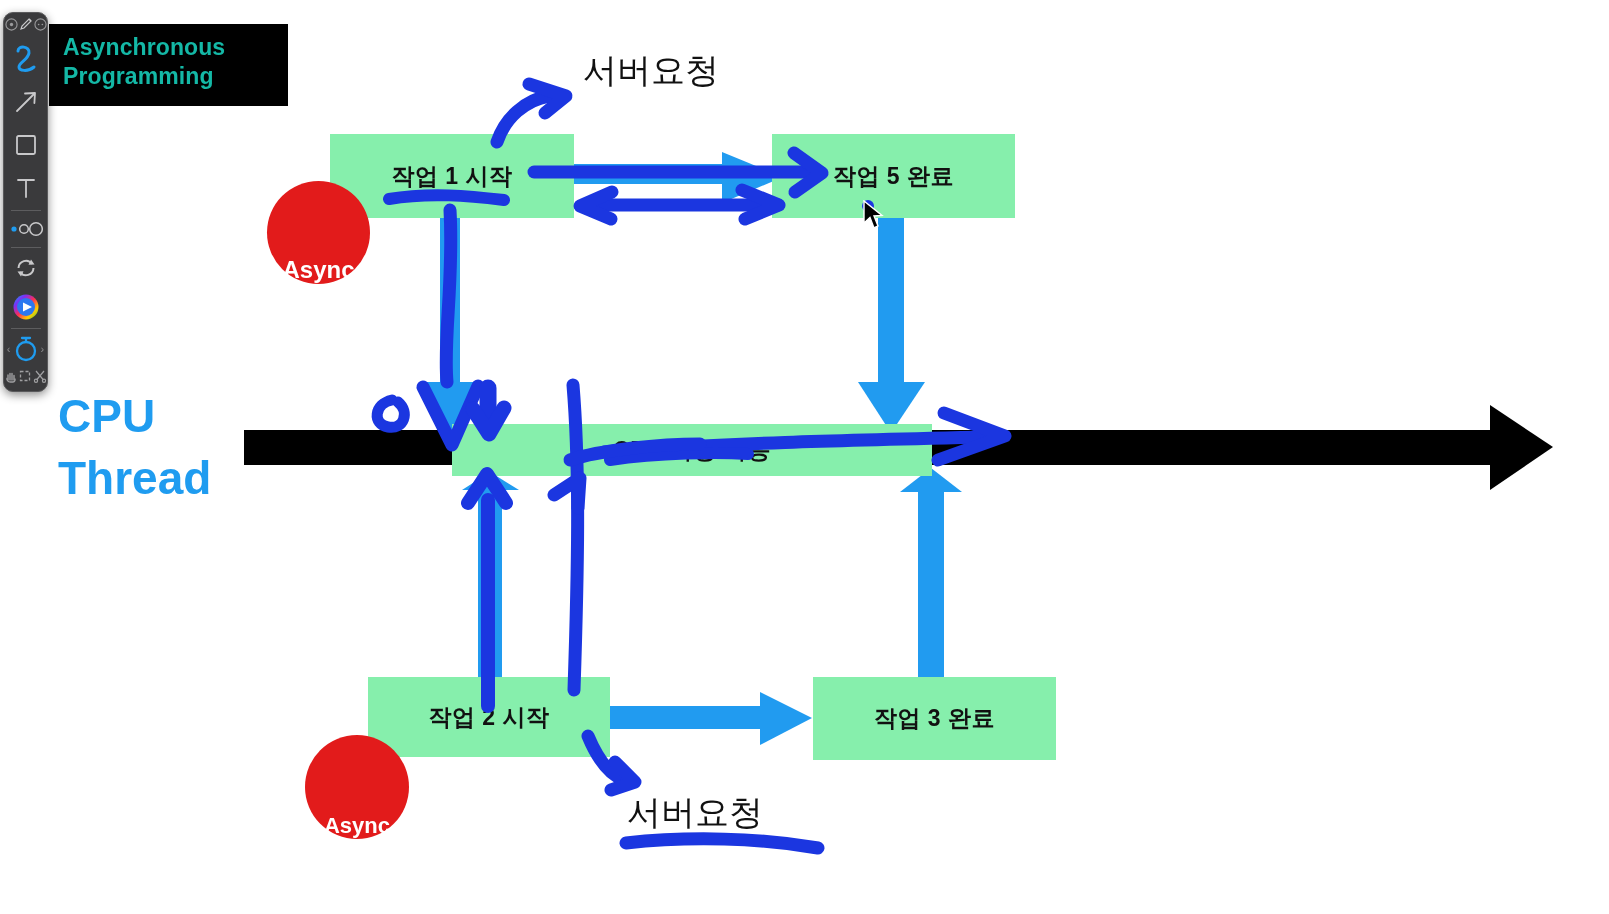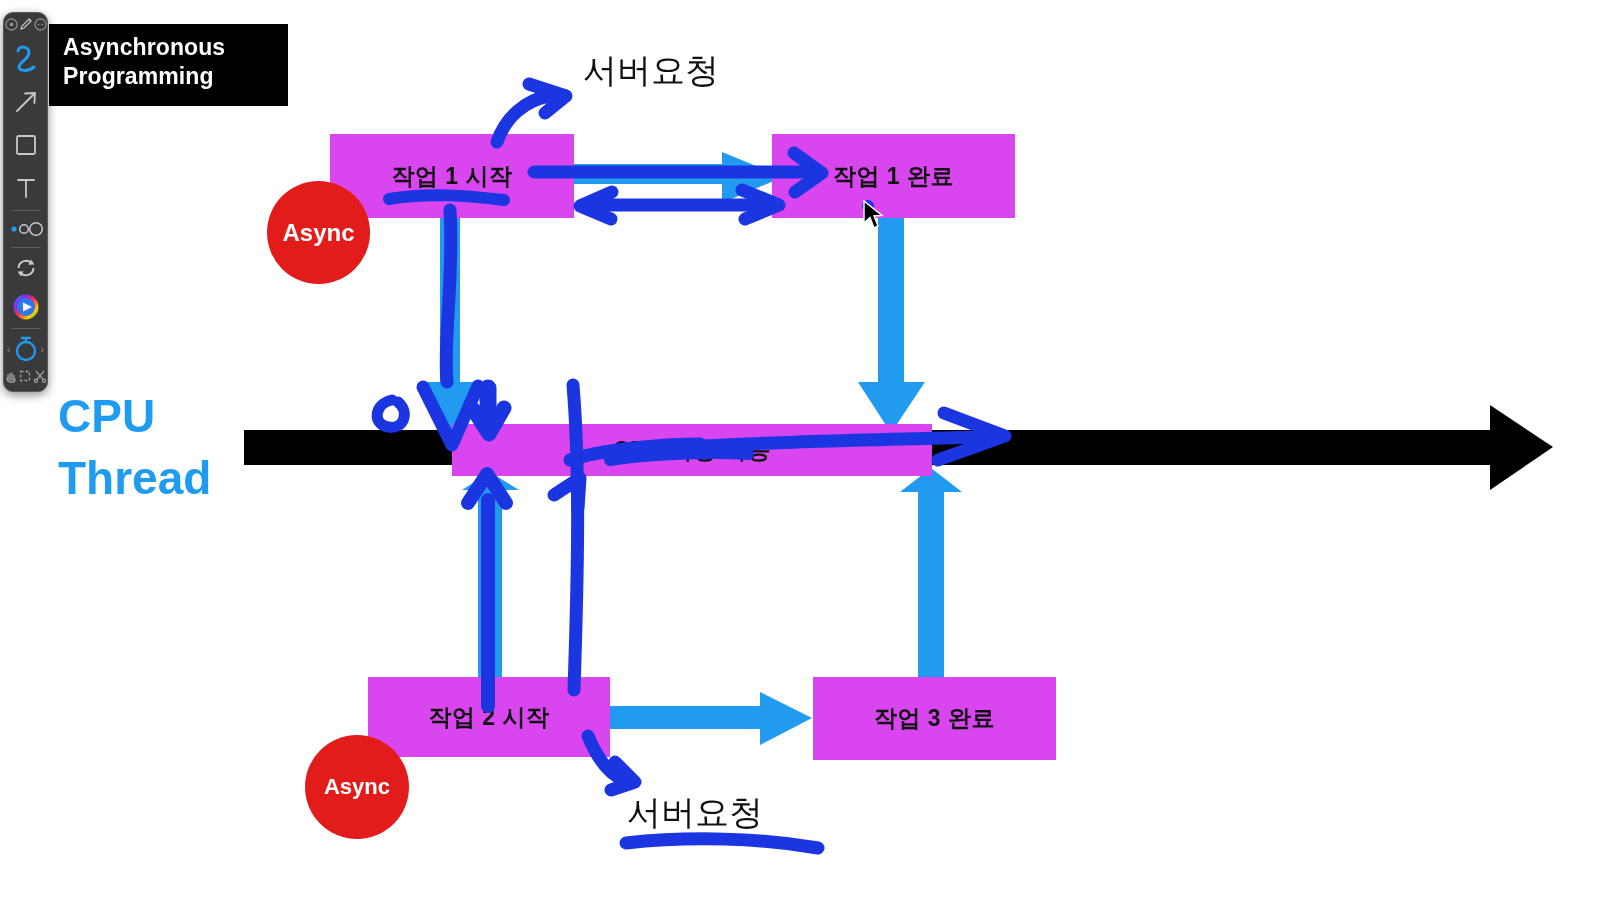--- a/index.html
+++ b/index.html
@@ -59,47 +59,47 @@
     margin-bottom: 3px;
   }
   .tb-arrowmark { color:#8b8b8d; font-size: 11px; line-height: 1; }
 
   
   #title-card {
     position: absolute;
     left: 49px; top: 24px;
     width: 239px; height: 82px;
     background: #000000;
-    color: #ffffff;
+    color: #14b8a6;
     padding: 9px 0 0 14px;
     font-size: 23px;
     font-weight: bold;
     line-height: 1.28;
     letter-spacing: .1px;
   }
 
   
   .gbox {
     position: absolute;
-    background: #d946ef;
+    background: #86efac;
     display: flex;
     align-items: center;
     justify-content: center;
     color: #111111;
     font-size: 23px;
     font-weight: bold;
     letter-spacing: .5px;
   }
   .async-circle {
     position: absolute;
     border-radius: 50%;
     background: #e21b1b;
     color: #ffffff;
     display: flex;
-    align-items: center;
+    align-items: flex-end;
     justify-content: center;
     font-size: 24px;
     font-weight: bold;
   }
   .ko-label {
     position: absolute;
     color: #111111;
     font-size: 34px;
     font-weight: 400;
     white-space: nowrap;
@@ -168,21 +168,21 @@
       <rect x="610" y="706" width="158" height="23" fill="#219bf0"></rect>
       <polygon points="760,692 760,745 812,718" fill="#219bf0"></polygon>
     </g>
   </svg>
 
   <div class="gbox" style="left:330px; top:134px; width:244px; height:84px;">
     <span>작업 1 시작</span>
   </div>
 
   <div class="gbox" style="left:772px; top:134px; width:243px; height:84px;">
-    <span>작업 1 완료</span>
+    <span>작업 5 완료</span>
   </div>
 
   <div class="gbox" style="left:452px; top:424px; width:480px; height:52px;">
     <span>CPU 사용 가능</span>
   </div>
 
   <div class="gbox" style="left:368px; top:677px; width:242px; height:80px;">
     <span>작업 2 시작</span>
   </div>
 

